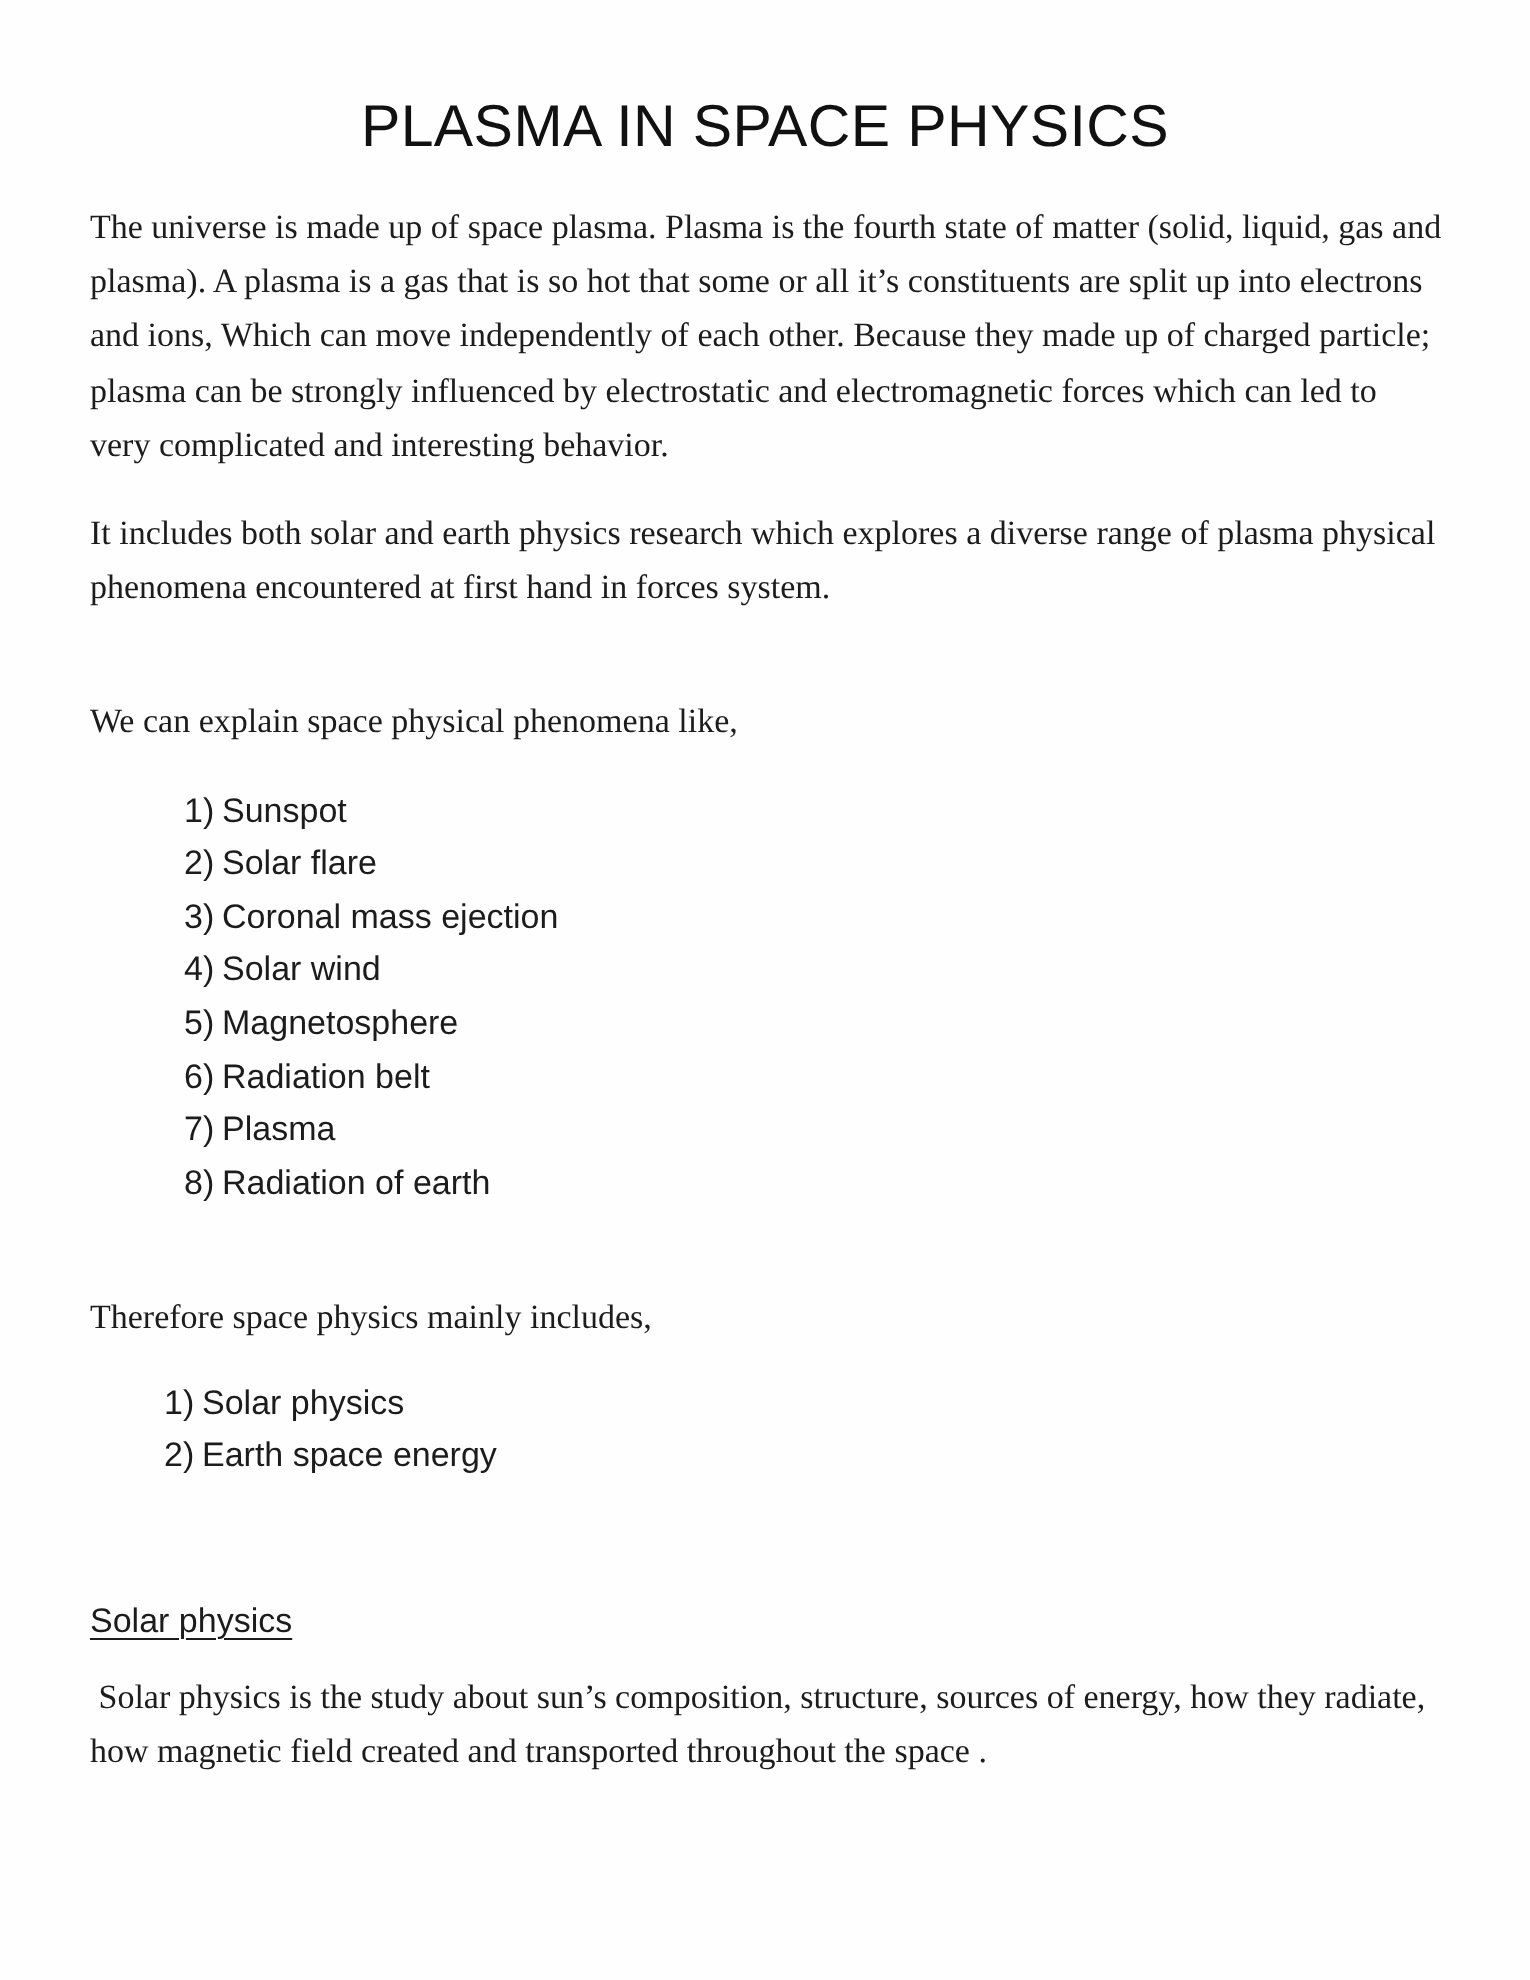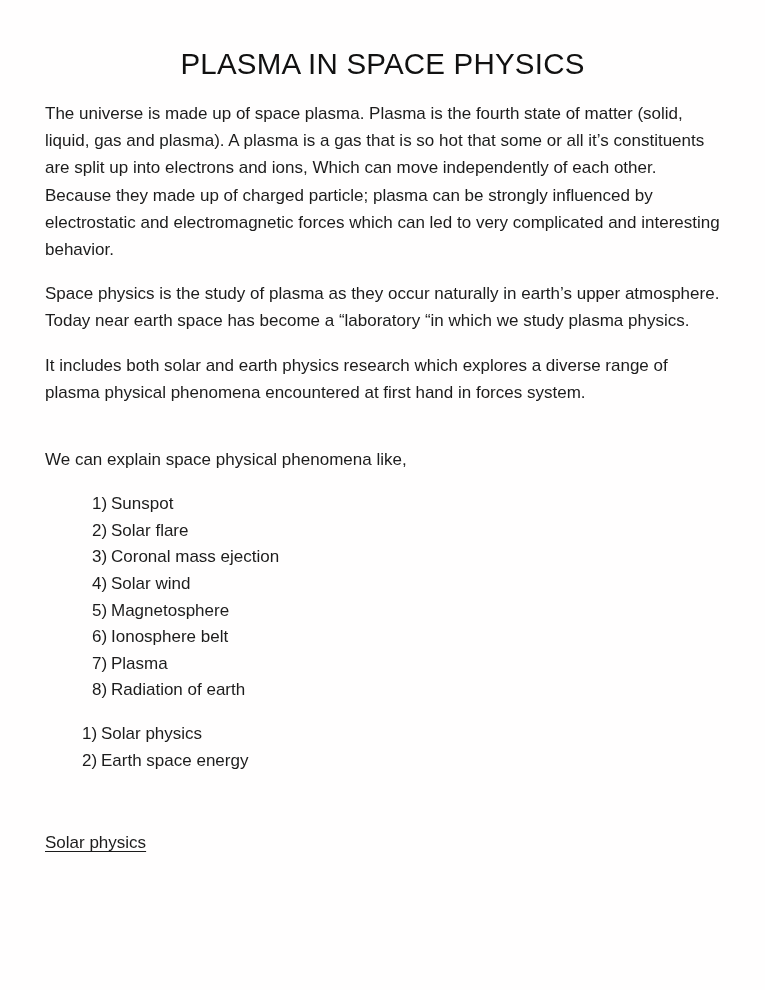--- a/index.html
+++ b/index.html
@@ -47,20 +47,21 @@
   }
 
   p.para {
     margin: 0 0 17px 0;
     padding: 0;
     font-size: 17px;
     line-height: 27.2px;
     color: #1c1c1c;
     text-align: left;
     white-space: pre-wrap;
+    font-family: Liberation Serif, serif;
   }
 
   p.para.tight {
     margin-bottom: 16px;
     margin-top: 40px;
   }
 
   ol.num-list {
     margin: 0;
     padding: 0;
@@ -122,21 +123,20 @@
 <body>
 
 <div class="page">
 
   <h1 class="doc-title">PLASMA IN SPACE PHYSICS</h1>
 
   <div class="body-col">
 
     <p class="para">The universe is made up of space plasma. Plasma is the fourth state of matter (solid, liquid, gas and plasma). A plasma is a gas that is so hot that some or all it’s constituents are split up into electrons and ions, Which can move independently of each other. Because they made up of charged particle; plasma can be strongly influenced by electrostatic and electromagnetic forces which can led to very complicated and interesting behavior.</p>
 
-    <p class="para">Space physics is the study of plasma as they occur naturally in earth’s upper atmosphere. Today near earth space has become a “laboratory “in which we study plasma physics.</p>
 
     <p class="para">It includes both solar and earth physics research which explores a diverse range of plasma physical phenomena encountered at first hand in forces system.</p>
 
     <p class="para tight">We can explain space physical phenomena like,</p>
 
     <ol class="num-list primary">
       <li>
         <span class="marker">1)</span>
         <span class="item-text">Sunspot</span>
       </li>
@@ -151,48 +151,50 @@
       <li>
         <span class="marker">4)</span>
         <span class="item-text">Solar wind</span>
       </li>
       <li>
         <span class="marker">5)</span>
         <span class="item-text">Magnetosphere</span>
       </li>
       <li>
         <span class="marker">6)</span>
-        <span class="item-text">Ionosphere belt</span>
+        <span class="item-text">Radiation belt</span>
       </li>
       <li>
         <span class="marker">7)</span>
         <span class="item-text">Plasma</span>
       </li>
       <li>
         <span class="marker">8)</span>
         <span class="item-text">Radiation of earth</span>
       </li>
     </ol>
 
 
+    <p class="para tight">Therefore space physics mainly includes,</p>
 
     <ol class="num-list secondary">
       <li>
         <span class="marker">1)</span>
         <span class="item-text">Solar physics</span>
       </li>
       <li>
         <span class="marker">2)</span>
         <span class="item-text">Earth space energy</span>
       </li>
     </ol>
 
     <div class="gap-before-heading"></div>
 
     <h2 class="section-heading">
       <span class="u">Solar physics</span>
     </h2>
 
     <div class="gap-after-heading"></div>
 
+    <p class="para"> Solar physics is the study about sun’s composition, structure, sources of energy, how they radiate, how magnetic field created and transported throughout the space .</p>
 
   </div>
 </div>
 
 </body></html>

